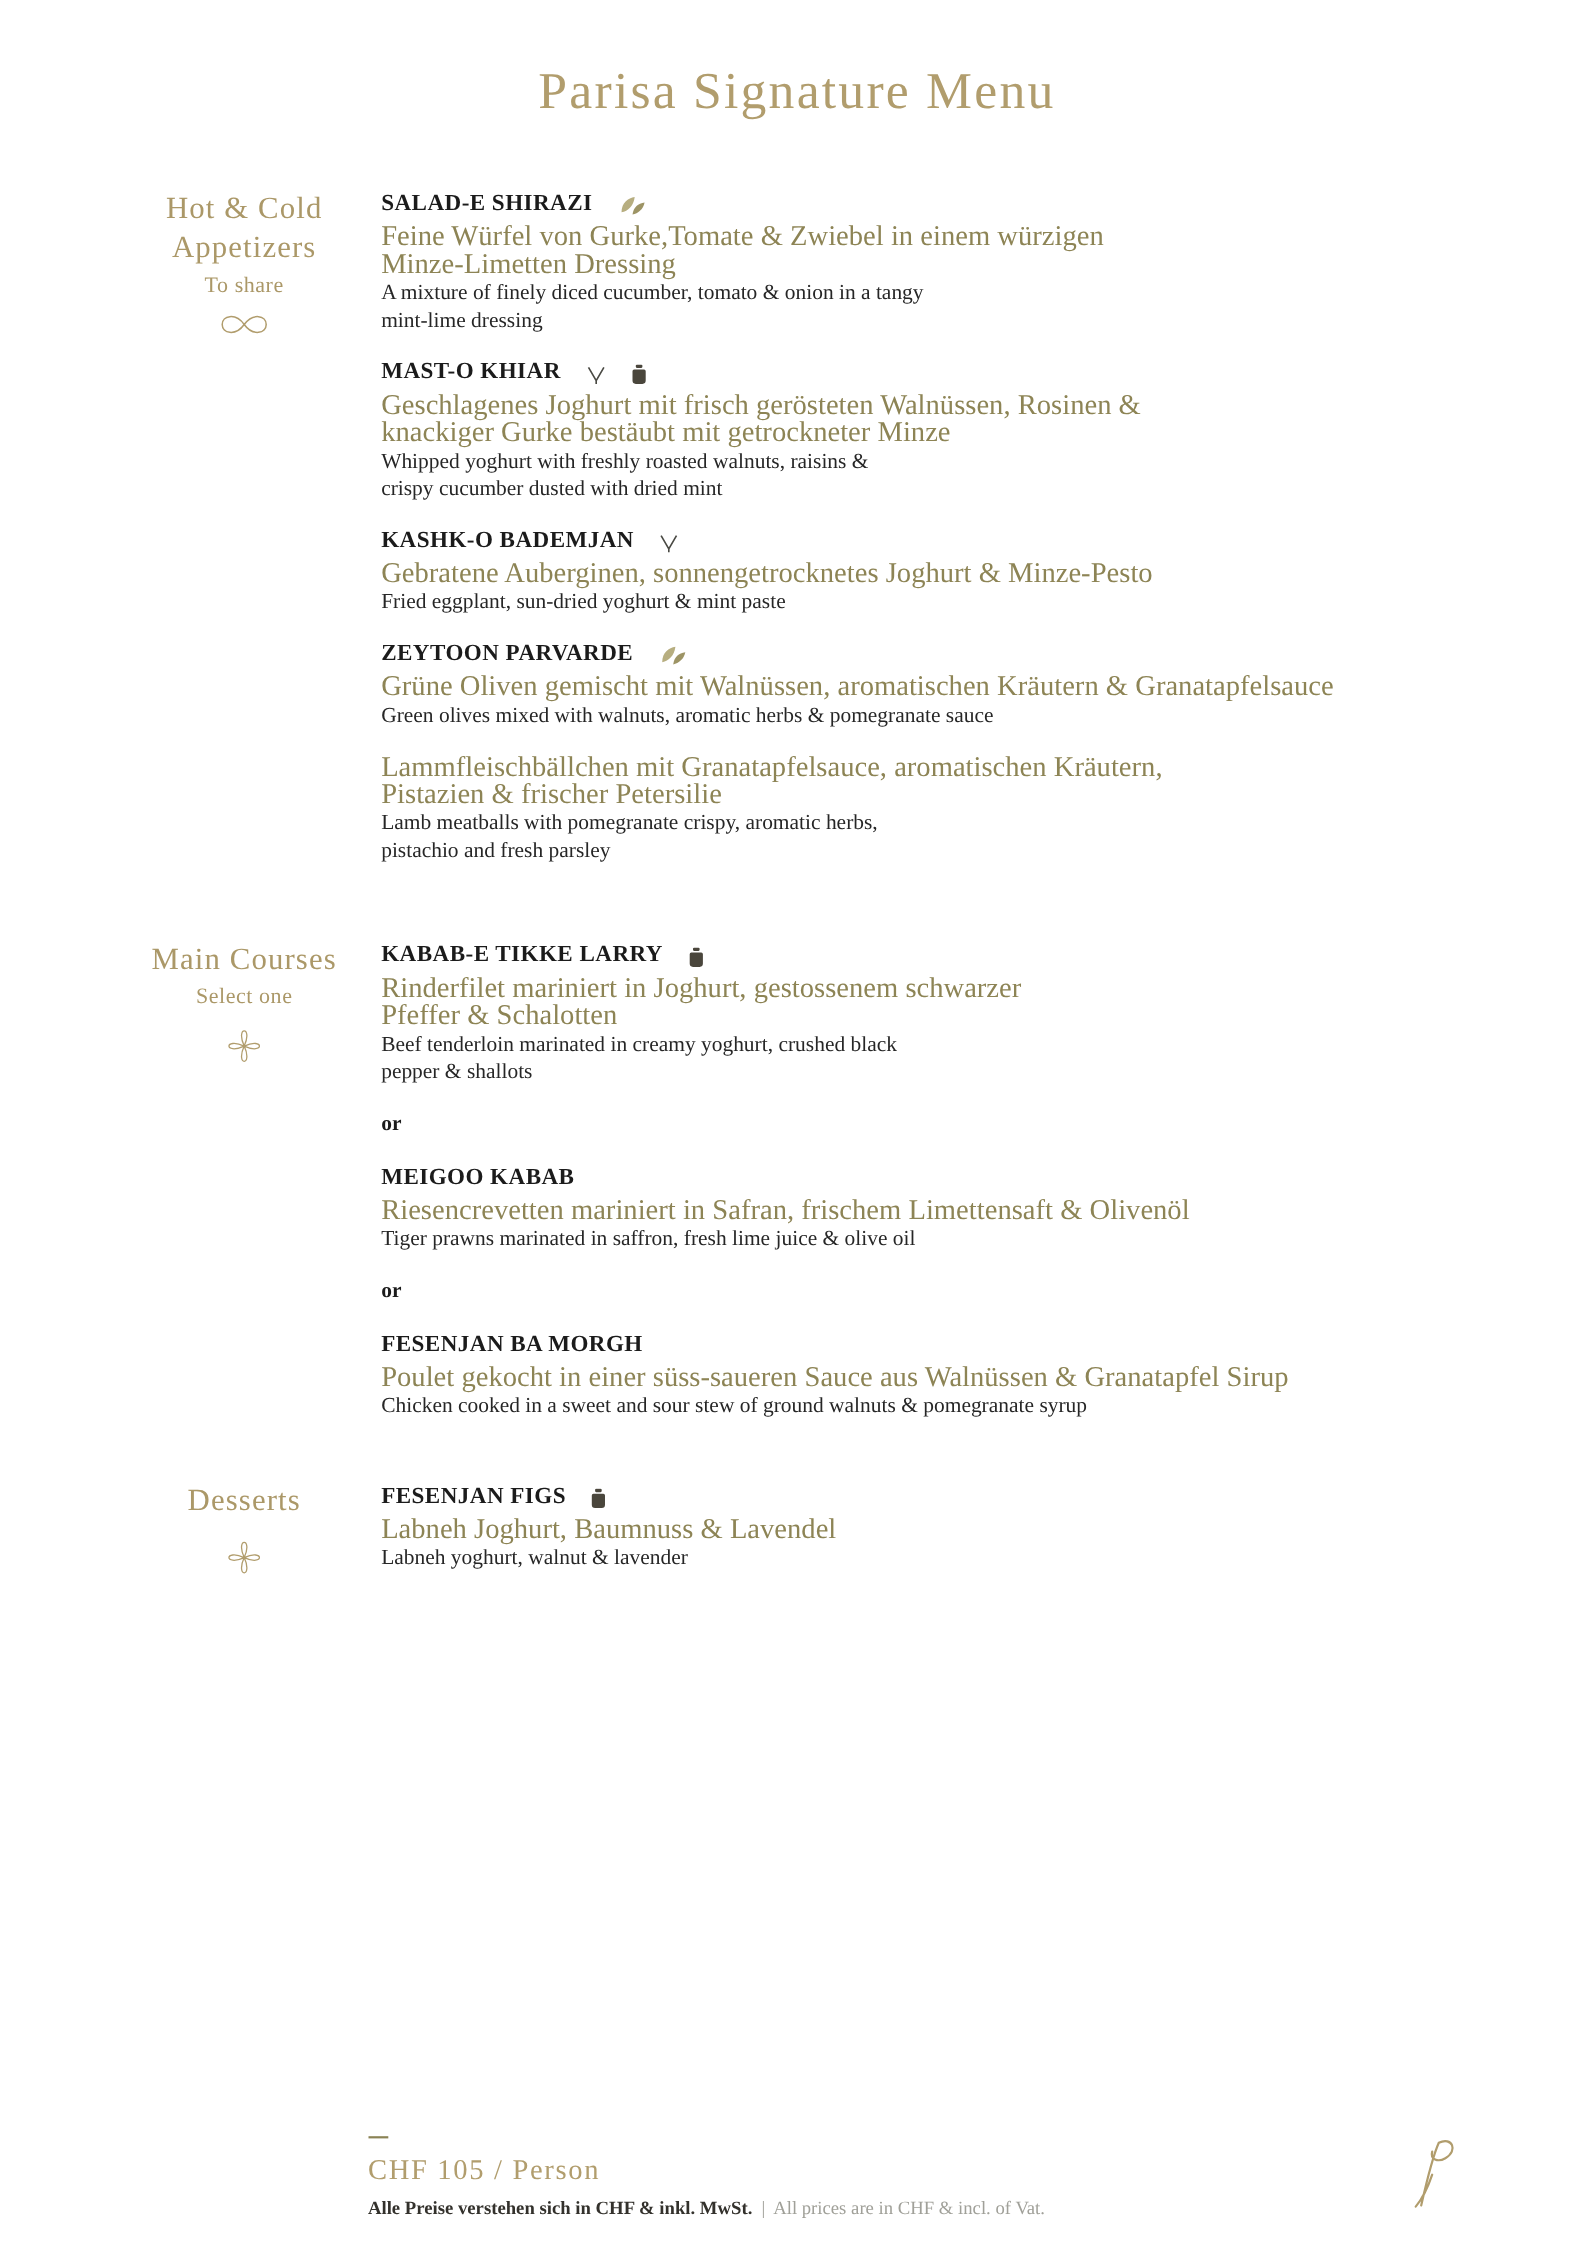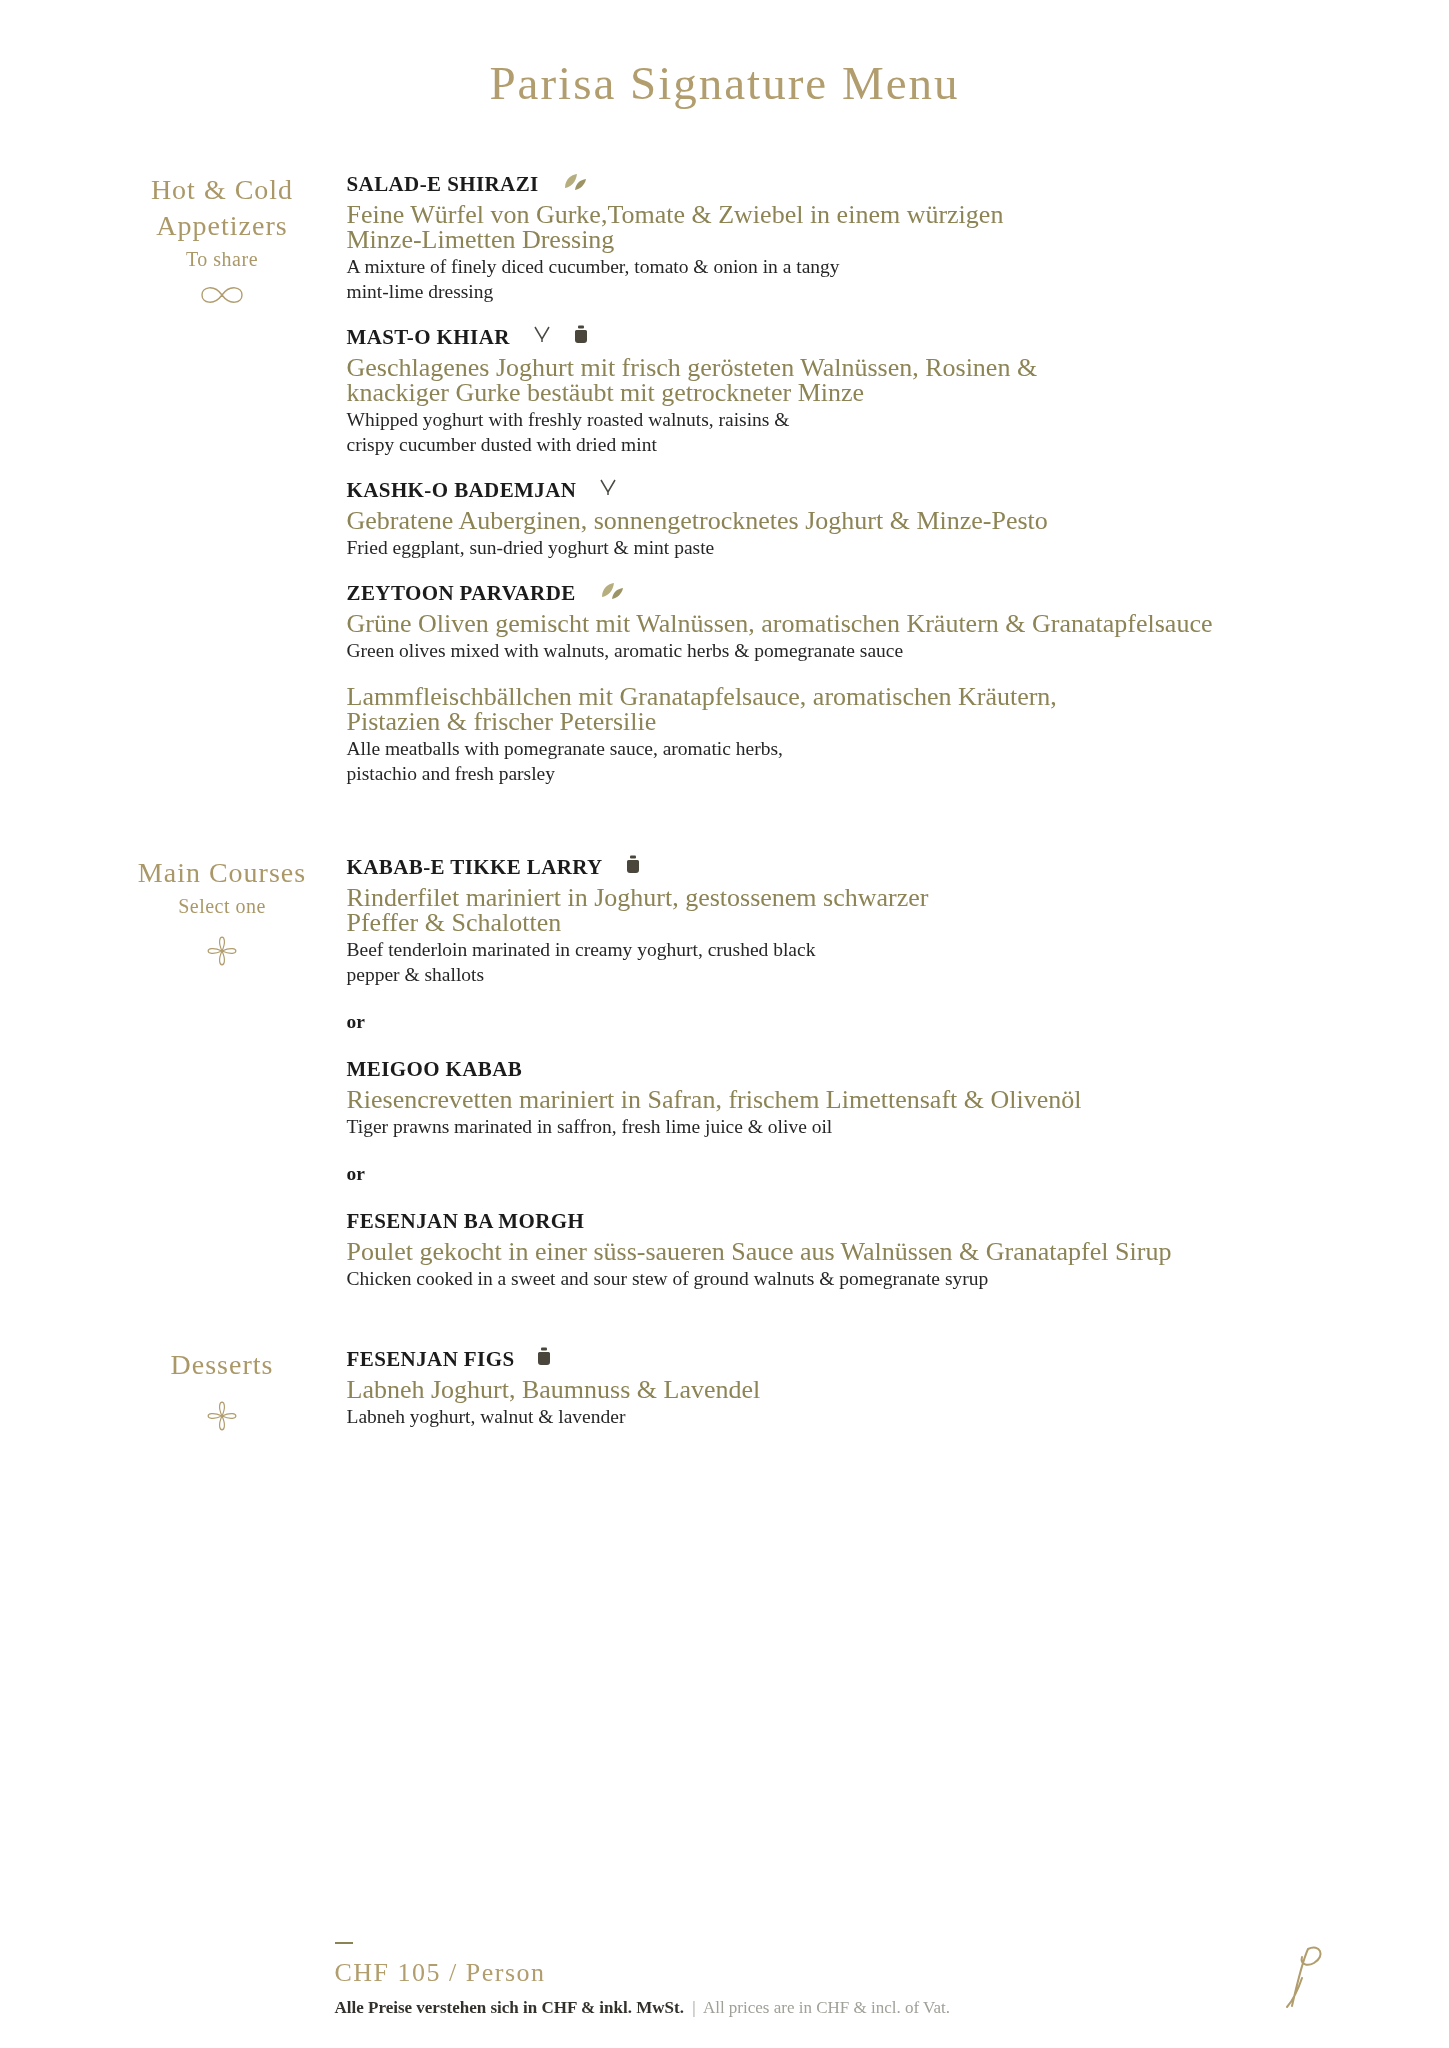--- a/index.html
+++ b/index.html
@@ -28,21 +28,21 @@
   .side {
     flex: 0 0 205px;
     text-align: center;
     color: #ab9868;
   }
   .side-heading { font-size: 28px; letter-spacing: 1px; line-height: 36px; }
   .side-sub { font-size: 20px; margin-top: 4px; letter-spacing: 0.5px; }
   .ornament { margin-top: 12px; }
   .main-col { margin-left: 22px; flex: 1 1 auto; padding-right: 60px; }
   .dish { margin-bottom: 21px; }
-  .name-row { display: flex; align-items: flex-start; gap: 23px; margin-bottom: 5px; }
+  .name-row { display: flex; align-items: flex-end; gap: 23px; margin-bottom: 5px; }
   .dish-name {
     font-size: 21px;
     font-weight: bold;
     letter-spacing: 0.4px;
     color: #1b1b1b;
   }
   .icon { display: inline-flex; align-items: center; }
   .de {
     color: #8d8455;
     font-size: 26px;
@@ -166,21 +166,21 @@
             </svg>
           </span>
         </div>
         <p class="de">Grüne Oliven gemischt mit Walnüssen, aromatischen Kräutern &amp; Granatapfelsauce</p>
         <p class="en">Green olives mixed with walnuts, aromatic herbs &amp; pomegranate sauce</p>
       </article>
 
       <article class="dish">
         <p class="de">Lammfleischbällchen mit Granatapfelsauce, aromatischen Kräutern,
 Pistazien &amp; frischer Petersilie</p>
-        <p class="en">Alle meatballs with pomegranate sauce, aromatic herbs,
+        <p class="en">Lamb meatballs with pomegranate crispy, aromatic herbs,
 pistachio and fresh parsley</p>
       </article>
 
     </div>
   </div>
 
   <div class="section section-mains">
     <aside class="side">
       <div class="side-heading">
         <div>Main Courses</div>

